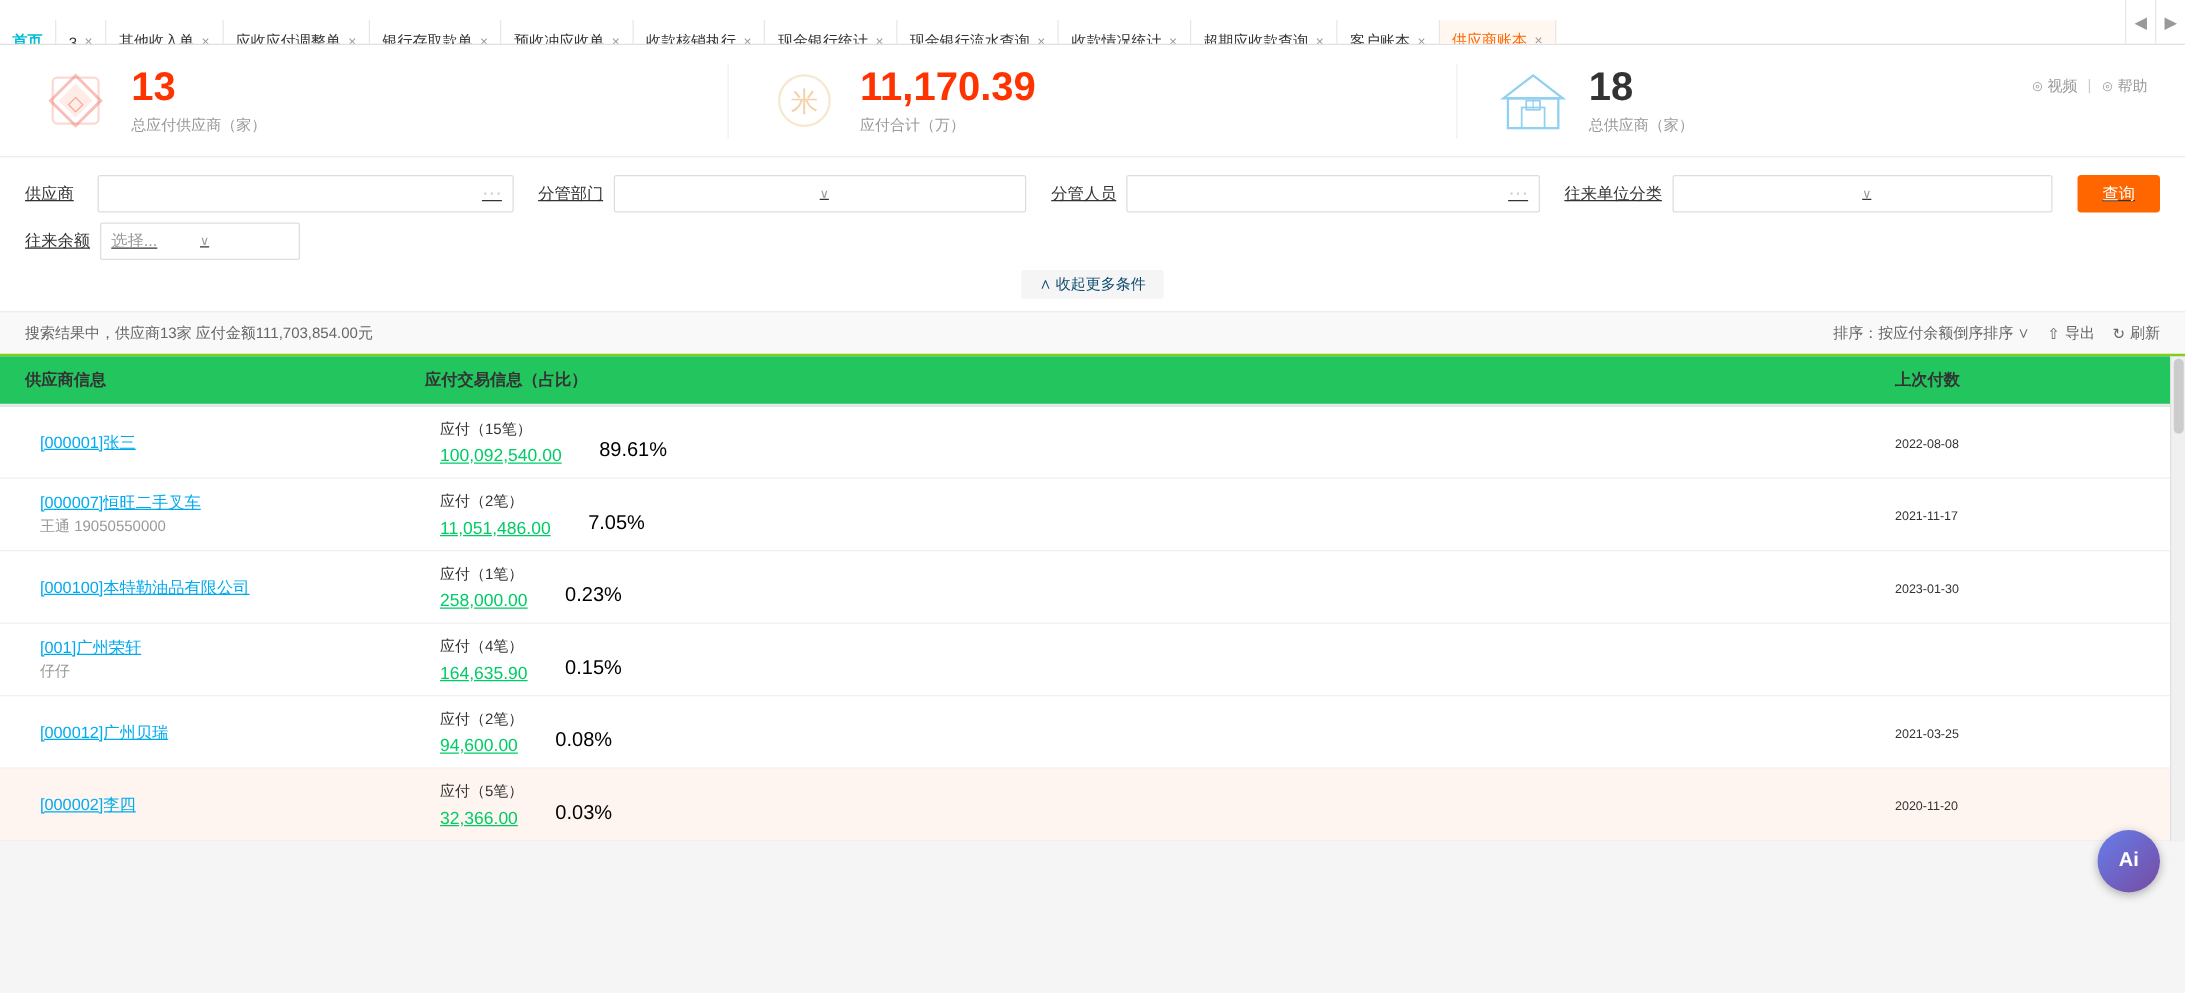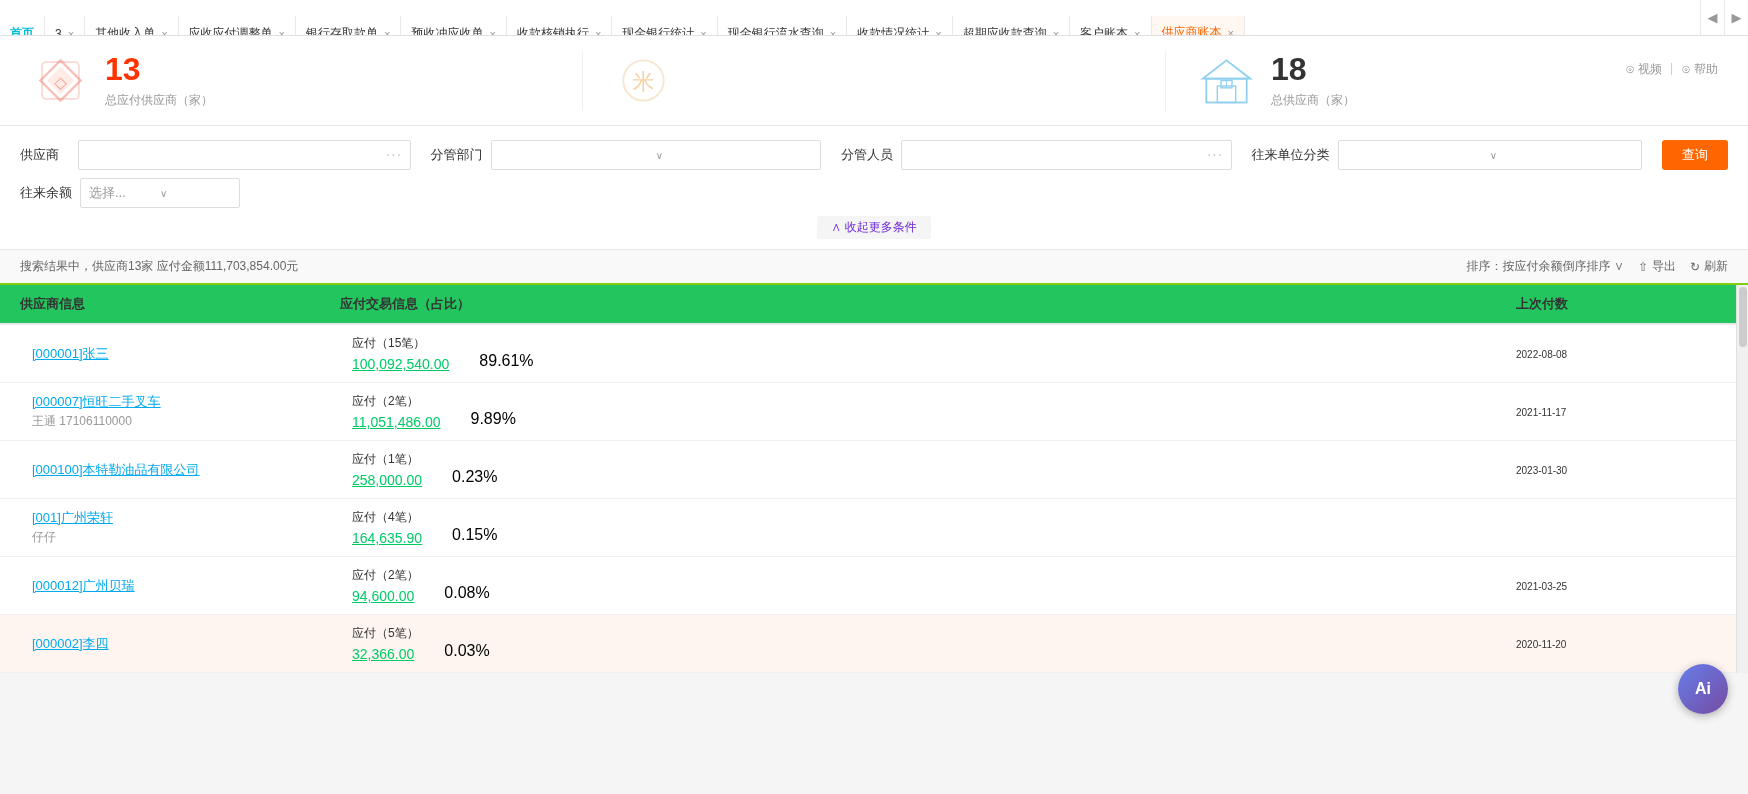--- a/index.html
+++ b/index.html
@@ -69,20 +69,21 @@
     .search-bar {
       background: #fff;
       padding: 14px 20px 10px;
       border-bottom: 1px solid #e8e8e8;
     }
     .search-row {
       display: flex;
       align-items: center;
       gap: 20px;
       margin-bottom: 8px;
+      text-decoration: underline;
     }
     .search-field {
       display: flex;
       align-items: center;
       gap: 8px;
       flex: 1;
     }
     .search-field label { font-size: 13px; color: #333; white-space: nowrap; min-width: 50px; }
     .search-input-with-icon {
       flex: 1;
@@ -130,21 +131,21 @@
       display: flex;
       align-items: center;
       justify-content: center;
       margin-top: 4px;
     }
     .collapse-inner {
       display: flex;
       align-items: center;
       gap: 4px;
       cursor: pointer;
-      color: #6d28d9;
+      color: #0c4a6e;
       font-size: 12px;
       background: #f5f5f5;
       padding: 3px 14px;
       border-radius: 2px;
     }
 
     
     .result-bar {
       display: flex;
       align-items: center;
@@ -289,20 +290,24 @@
       <span class="stat-label">总应付供应商（家）</span>
     </div>
   </div>
   <div class="stat-item">
     <div class="stat-icon">
       <svg viewBox="0 0 60 60" xmlns="http://www.w3.org/2000/svg">
         <circle cx="30" cy="30" r="22" fill="none" stroke="#f0d0a0" stroke-width="2" opacity="0.5"></circle>
         <text x="50%" y="55%" text-anchor="middle" dominant-baseline="middle" font-size="24" fill="#f0c080" opacity="0.7">米</text>
       </svg>
     </div>
+    <div class="stat-info">
+      <span class="stat-number">11,170.39</span>
+      <span class="stat-label">应付合计（万）</span>
+    </div>
   </div>
   <div class="stat-item" style="position:relative;">
     <div class="stat-icon">
       <svg viewBox="0 0 60 60" xmlns="http://www.w3.org/2000/svg">
         <rect x="8" y="28" width="44" height="26" fill="none" stroke="#90d0f0" stroke-width="2"></rect>
         <polygon points="4,28 30,8 56,28" fill="none" stroke="#90d0f0" stroke-width="2"></polygon>
         <rect x="20" y="36" width="20" height="18" fill="none" stroke="#90d0f0" stroke-width="1.5"></rect>
         <rect x="24" y="30" width="12" height="8" fill="none" stroke="#90d0f0" stroke-width="1.5"></rect>
         <line x1="30" y1="30" x2="30" y2="38" stroke="#90d0f0" stroke-width="1"></line>
       </svg>
@@ -402,27 +407,27 @@
                 <span class="transaction-amount">100,092,540.00</span>
                 <span class="transaction-percent">89.61%</span>
               </div>
             </div>
           </div>
           <div class="col-lastpay"><span class="lastpay-date">2022-08-08</span></div>
         </div>
       </div>
       <div class="table-row-wrapper">
         <div class="table-row">
-          <div class="col-supplier"><span class="supplier-name">[000007]恒旺二手叉车</span><div class="supplier-contact">王通  17106110000</div></div>
+          <div class="col-supplier"><span class="supplier-name">[000007]恒旺二手叉车</span><div class="supplier-contact">王通  19050550000</div></div>
           <div class="col-transaction">
             <div class="transaction-info">
               <span class="transaction-label">应付（2笔）</span>
               <div class="transaction-row">
                 <span class="transaction-amount">11,051,486.00</span>
-                <span class="transaction-percent">9.89%</span>
+                <span class="transaction-percent">7.05%</span>
               </div>
             </div>
           </div>
           <div class="col-lastpay"><span class="lastpay-date">2021-11-17</span></div>
         </div>
       </div>
       <div class="table-row-wrapper">
         <div class="table-row">
           <div class="col-supplier"><span class="supplier-name">[000100]本特勒油品有限公司</span></div>
           <div class="col-transaction">

